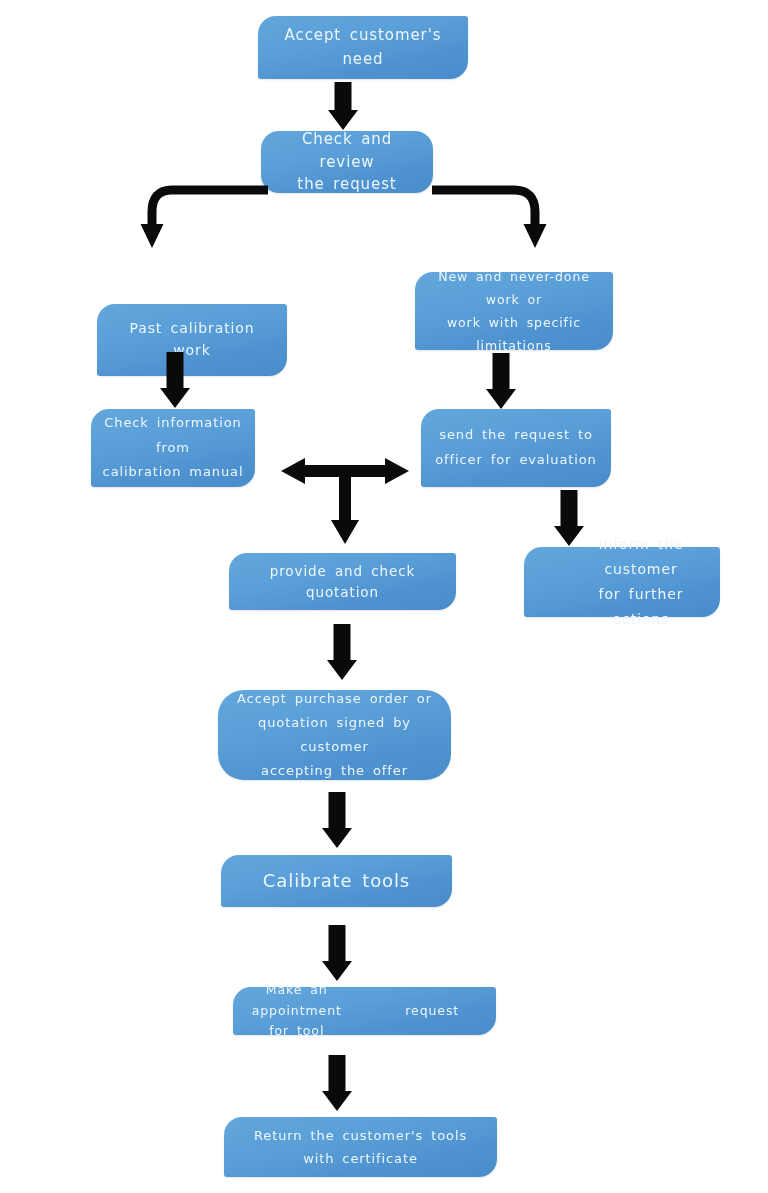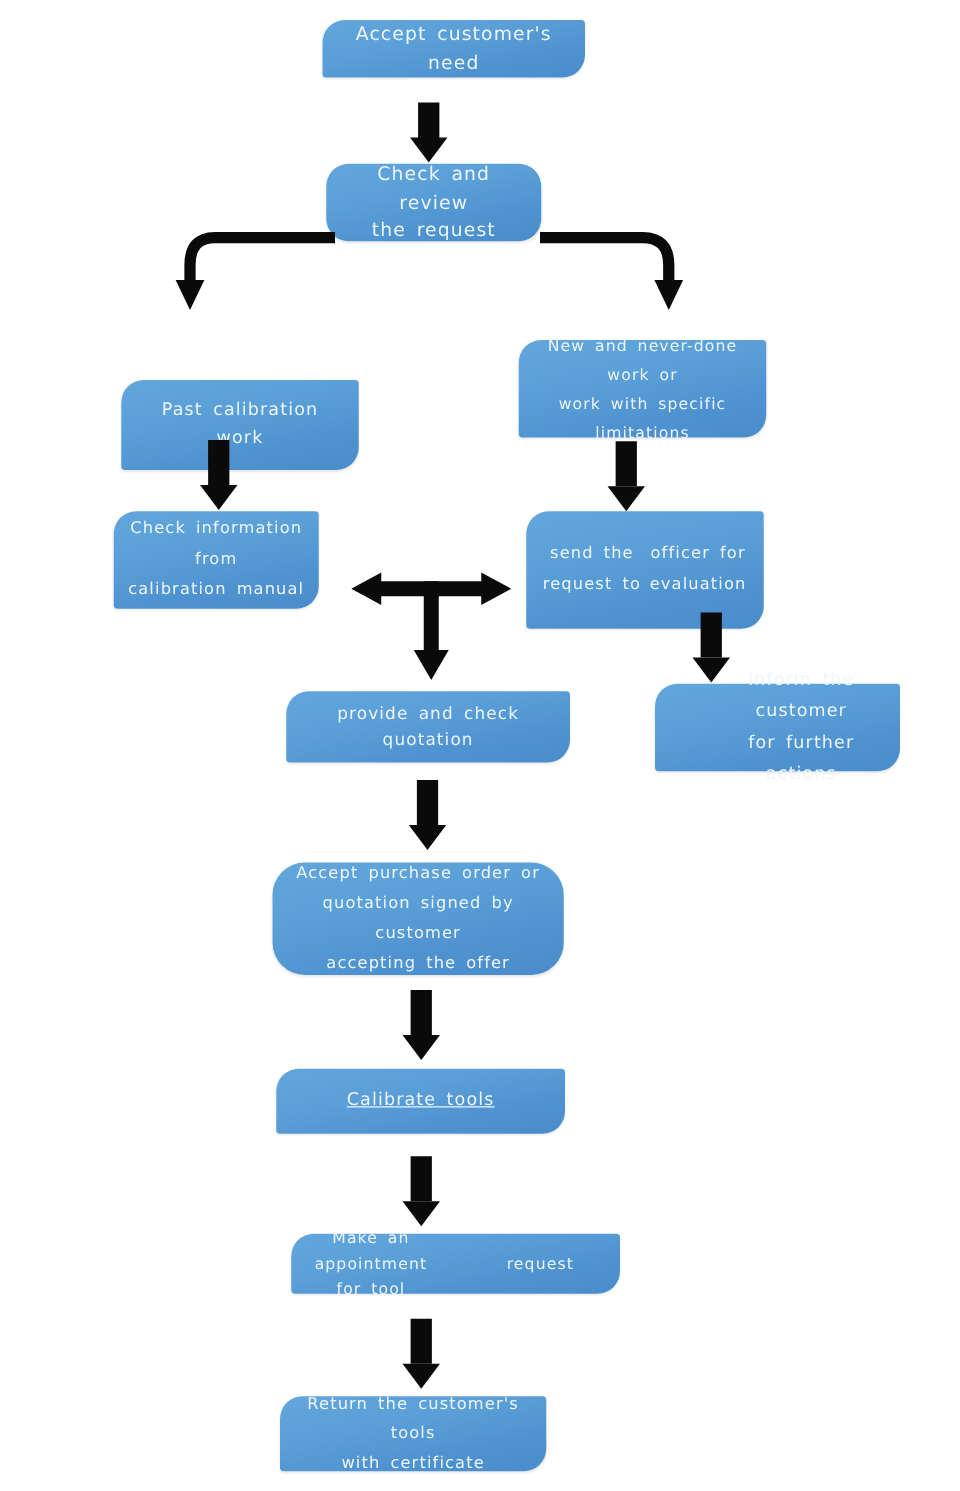--- a/index.html
+++ b/index.html
@@ -67,21 +67,21 @@
   
   .tee {
     position: absolute;
   }
 </style>
 </head>
 <body>
 
 <div id="canvas">
 
-  <div class="node" style="left:258px; top:16px; width:210px; height:46px; font-size:15px;">
+  <div class="node" style="left:258px; top:16px; width:210px; height:63px; font-size:15px;">
     <span>Accept  customer's  need</span>
   </div>
 
   <div class="arrow-down" style="left:326px; top:82px; width:34px; height:48px;">
     <div class="shaft" style="width:17px; height:30px;"></div>
     <div class="head"></div>
   </div>
 
   <div class="node" style="left:261px; top:131px; width:172px; height:62px; font-size:15px; flex-direction:column; line-height:1.5;border-radius:18px;">
     <span>Check  and  review</span>
@@ -115,21 +115,21 @@
   <div class="arrow-down" style="left:484px; top:353px; width:34px; height:56px;">
     <div class="shaft" style="width:17px; height:36px;"></div>
     <div class="head"></div>
   </div>
 
   <div class="node" style="left:91px; top:409px; width:164px; height:78px; font-size:13px; flex-direction:column; line-height:1.9;">
     <span>Check  information  from</span>
     <span>calibration  manual</span>
   </div>
 
-  <div class="node" style="left:421px; top:409px; width:190px; height:94px; font-size:13px; flex-direction:row; line-height:1.9;">
+  <div class="node" style="left:421px; top:409px; width:190px; height:78px; font-size:13px; flex-direction:column; line-height:1.9;">
     <span>send  the  request  to</span>
     <span>officer  for  evaluation</span>
   </div>
 
   <svg class="tee" style="left:281px; top:446px; width:128px; height:98px;" viewBox="0 0 128 98">
 
     <rect x="20" y="19" width="88" height="12" fill="#0a0a0a"></rect>
 
     <rect x="58" y="19" width="12" height="58" fill="#0a0a0a"></rect>
 
@@ -163,37 +163,37 @@
     <span>Accept  purchase  order  or</span>
     <span>quotation  signed  by  customer</span>
     <span>accepting  the  offer</span>
   </div>
 
   <div class="arrow-down" style="left:320px; top:792px; width:34px; height:56px;">
     <div class="shaft" style="width:17px; height:36px;"></div>
     <div class="head"></div>
   </div>
 
-  <div class="node" style="left:221px; top:855px; width:231px; height:52px; font-size:14px;text-decoration:underline;">
+  <div class="node" style="left:221px; top:855px; width:231px; height:52px; font-size:18px;">
     <span>Calibrate  tools</span>
   </div>
 
   <div class="arrow-down" style="left:320px; top:925px; width:34px; height:56px;">
     <div class="shaft" style="width:17px; height:36px;"></div>
     <div class="head"></div>
   </div>
 
   <div class="node" style="left:233px; top:987px; width:263px; height:48px; font-size:12.5px; flex-direction:row; line-height:1.65;gap:28px;">
     <span>Make  an  appointment  for  tool</span>
     <span>request</span>
   </div>
 
   <div class="arrow-down" style="left:320px; top:1055px; width:34px; height:56px;">
     <div class="shaft" style="width:17px; height:36px;"></div>
     <div class="head"></div>
   </div>
 
-  <div class="node" style="left:224px; top:1117px; width:213px; height:60px; font-size:13px; flex-direction:column; line-height:1.8;">
+  <div class="node" style="left:224px; top:1117px; width:273px; height:60px; font-size:13px; flex-direction:column; line-height:1.8;">
     <span>Return  the  customer's  tools</span>
     <span>with  certificate</span>
   </div>
 
 </div>
 
 </body></html>

